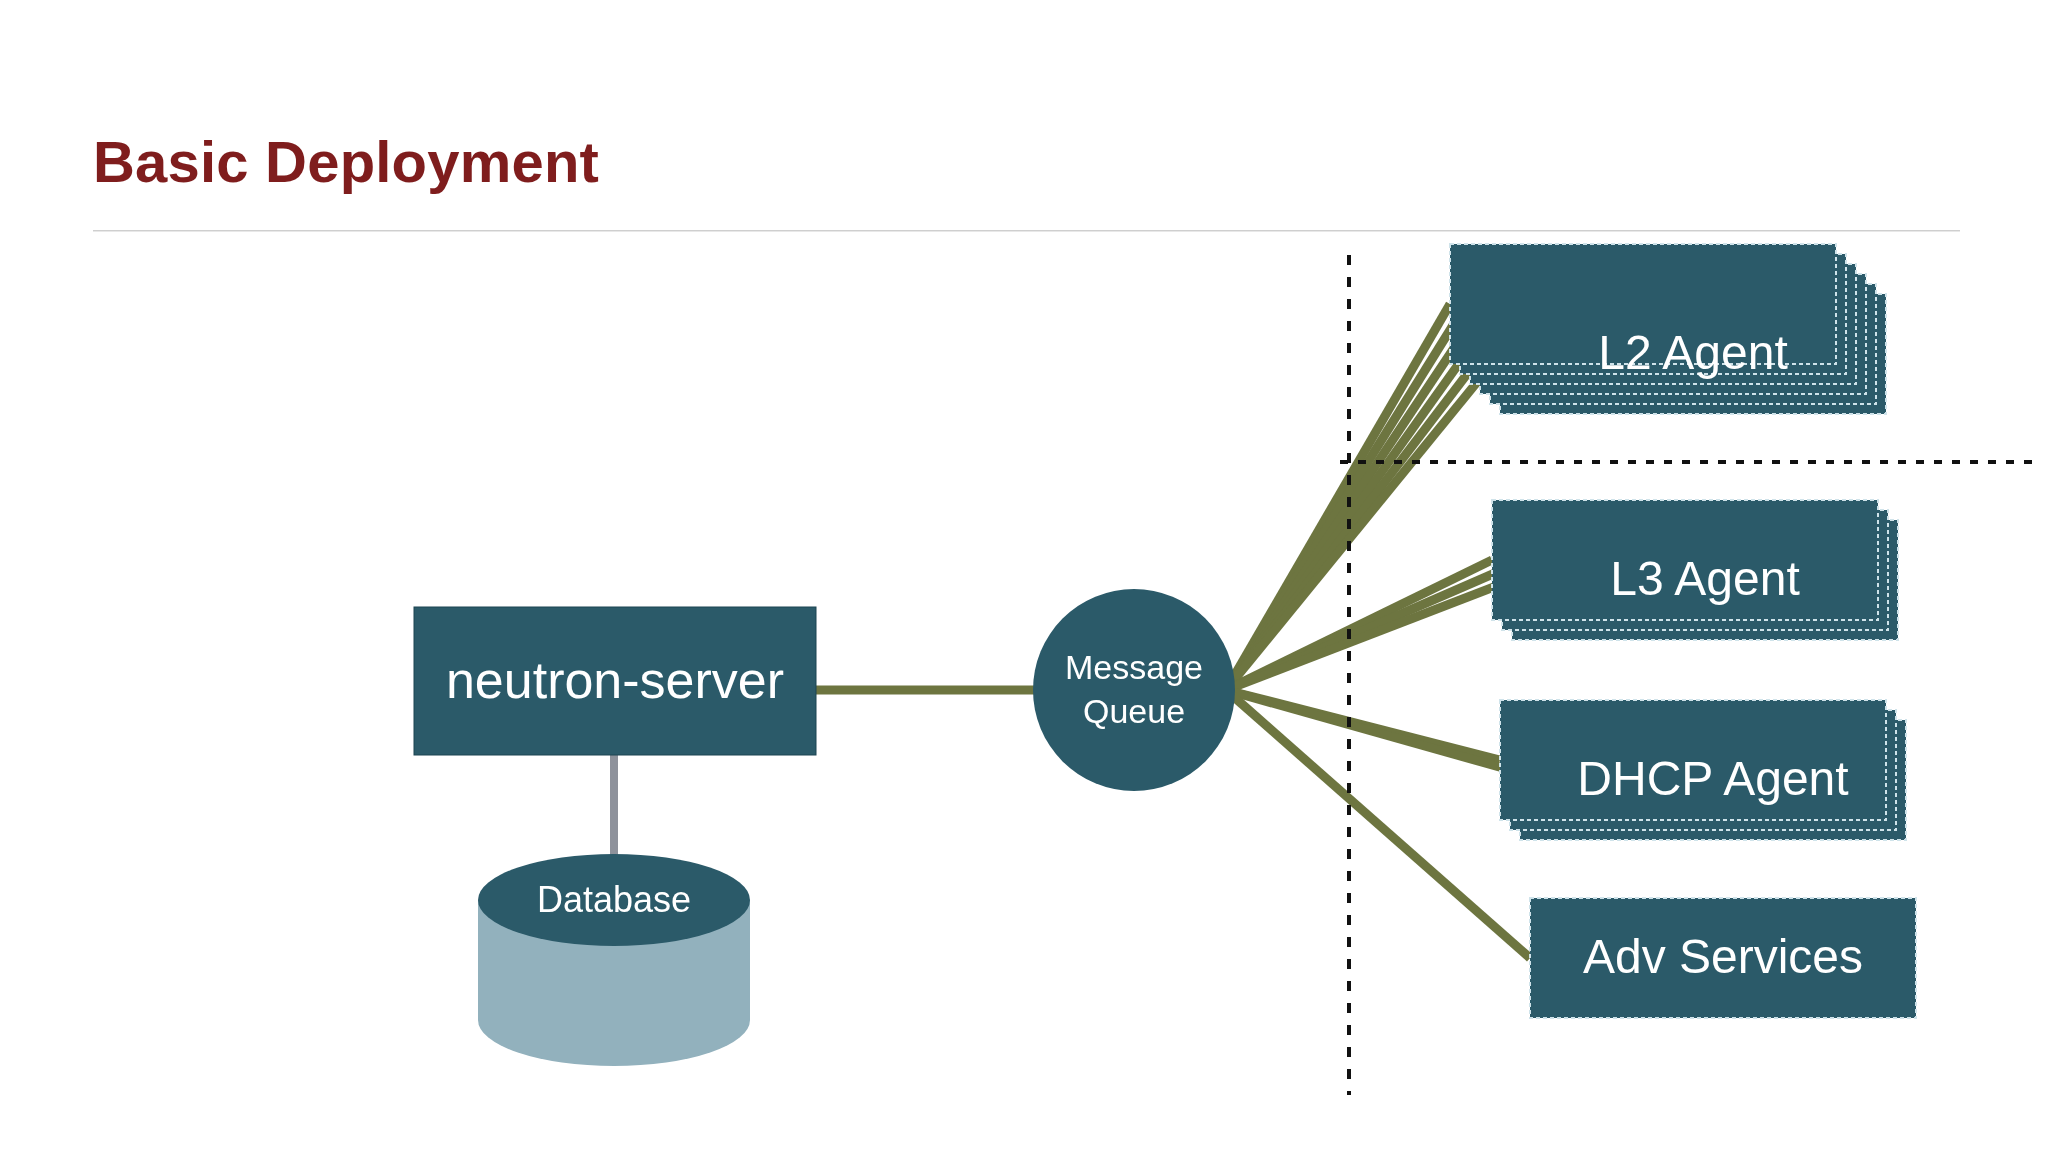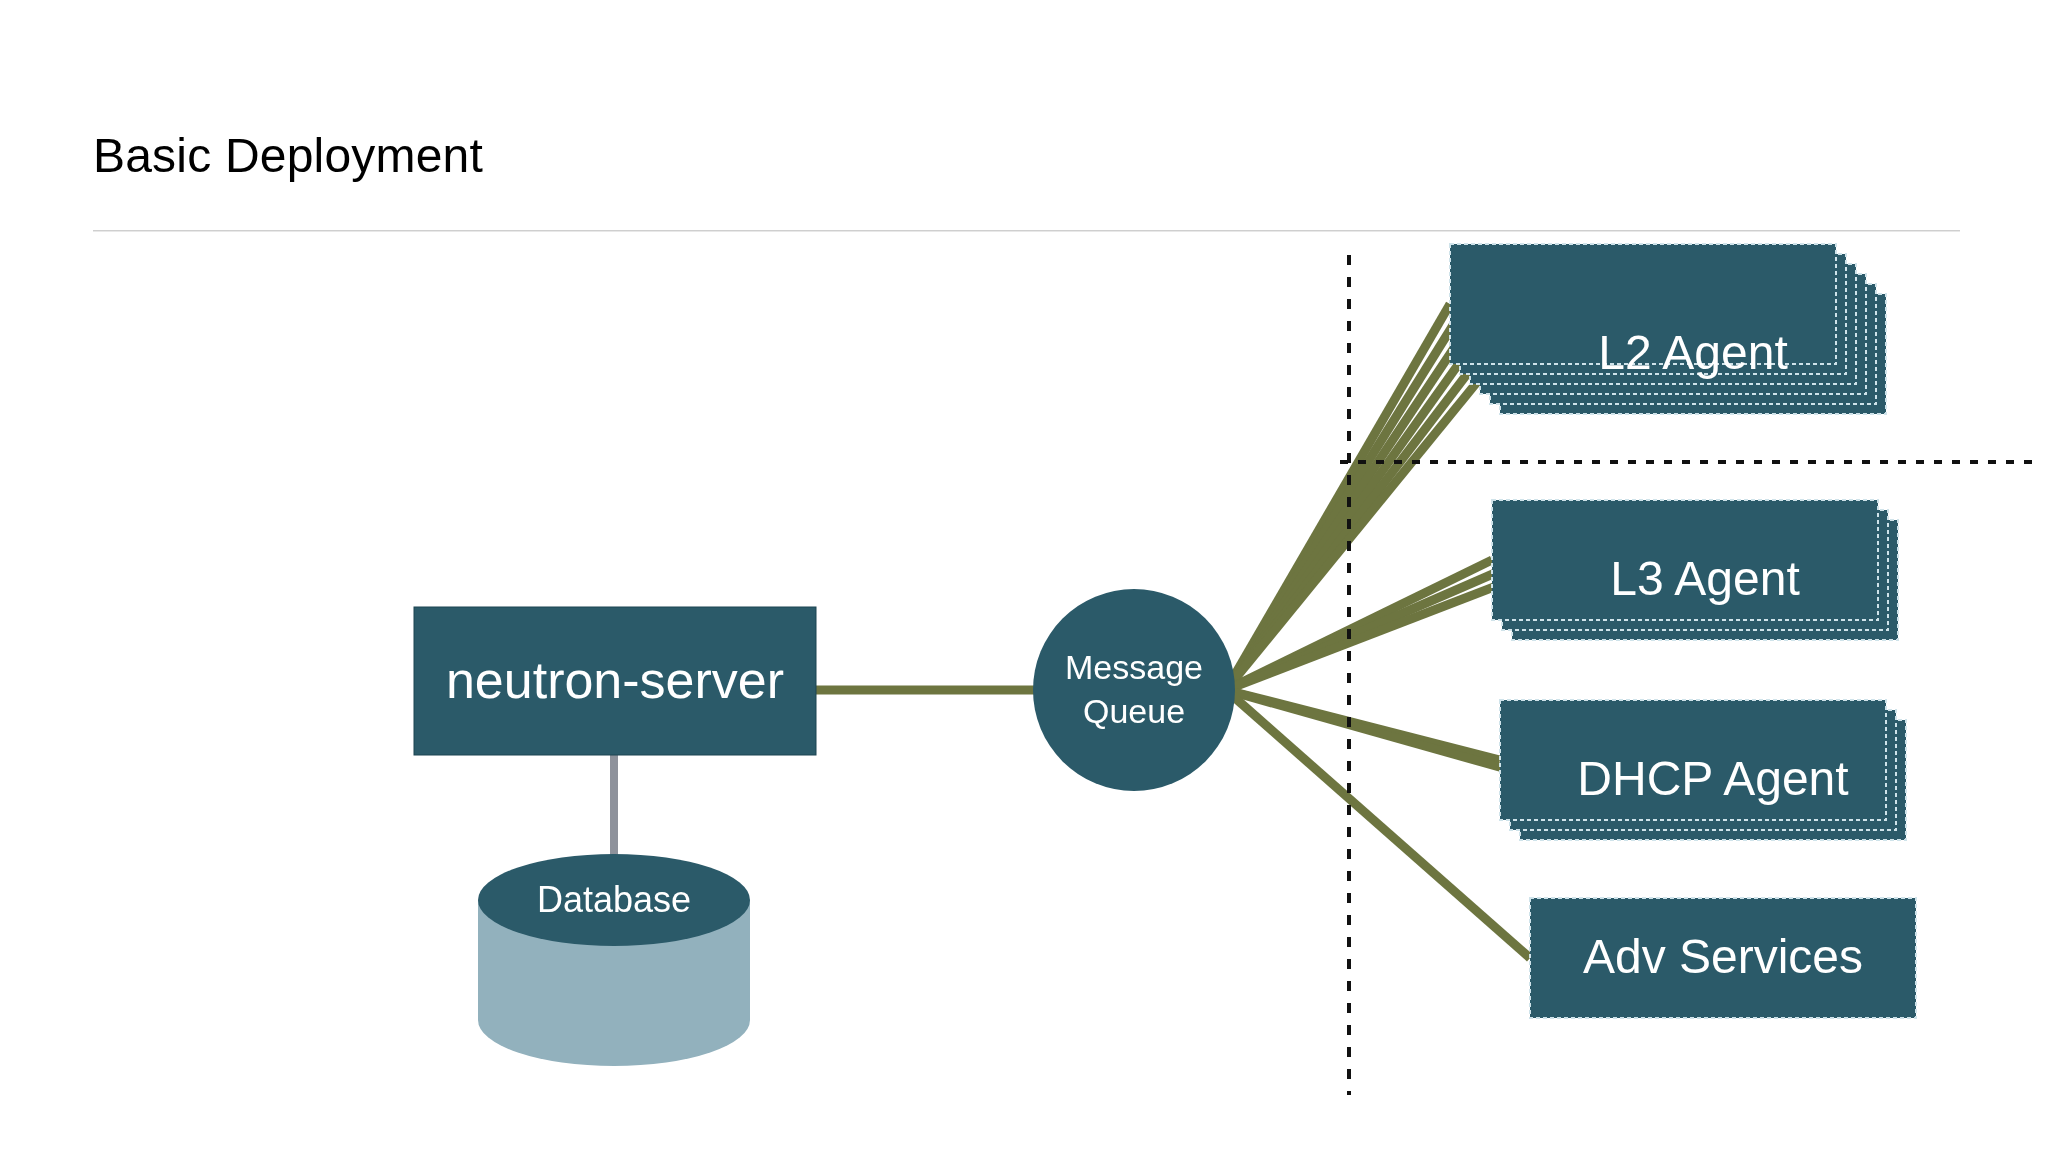--- a/index.html
+++ b/index.html
@@ -16,24 +16,24 @@
   #slide {
     position: relative;
     width: 2048px;
     height: 1152px;
     background: #ffffff;
   }
   #slide-title {
     position: absolute;
     left: 93px;
     top: 128px;
-    font-size: 48px;
-    font-weight: 400;
+    font-size: 58px;
+    font-weight: 700;
     letter-spacing: 0.2px;
-    color: #000000;
+    color: #7f1d1d;
     white-space: nowrap;
   }
   #title-rule {
     position: absolute;
     left: 93px;
     top: 230px;
     width: 1867px;
     height: 2px;
     background: linear-gradient(to bottom, #cfcfcf 0%, #cfcfcf 50%, #e8e8e8 50%, #e8e8e8 100%);
   }

